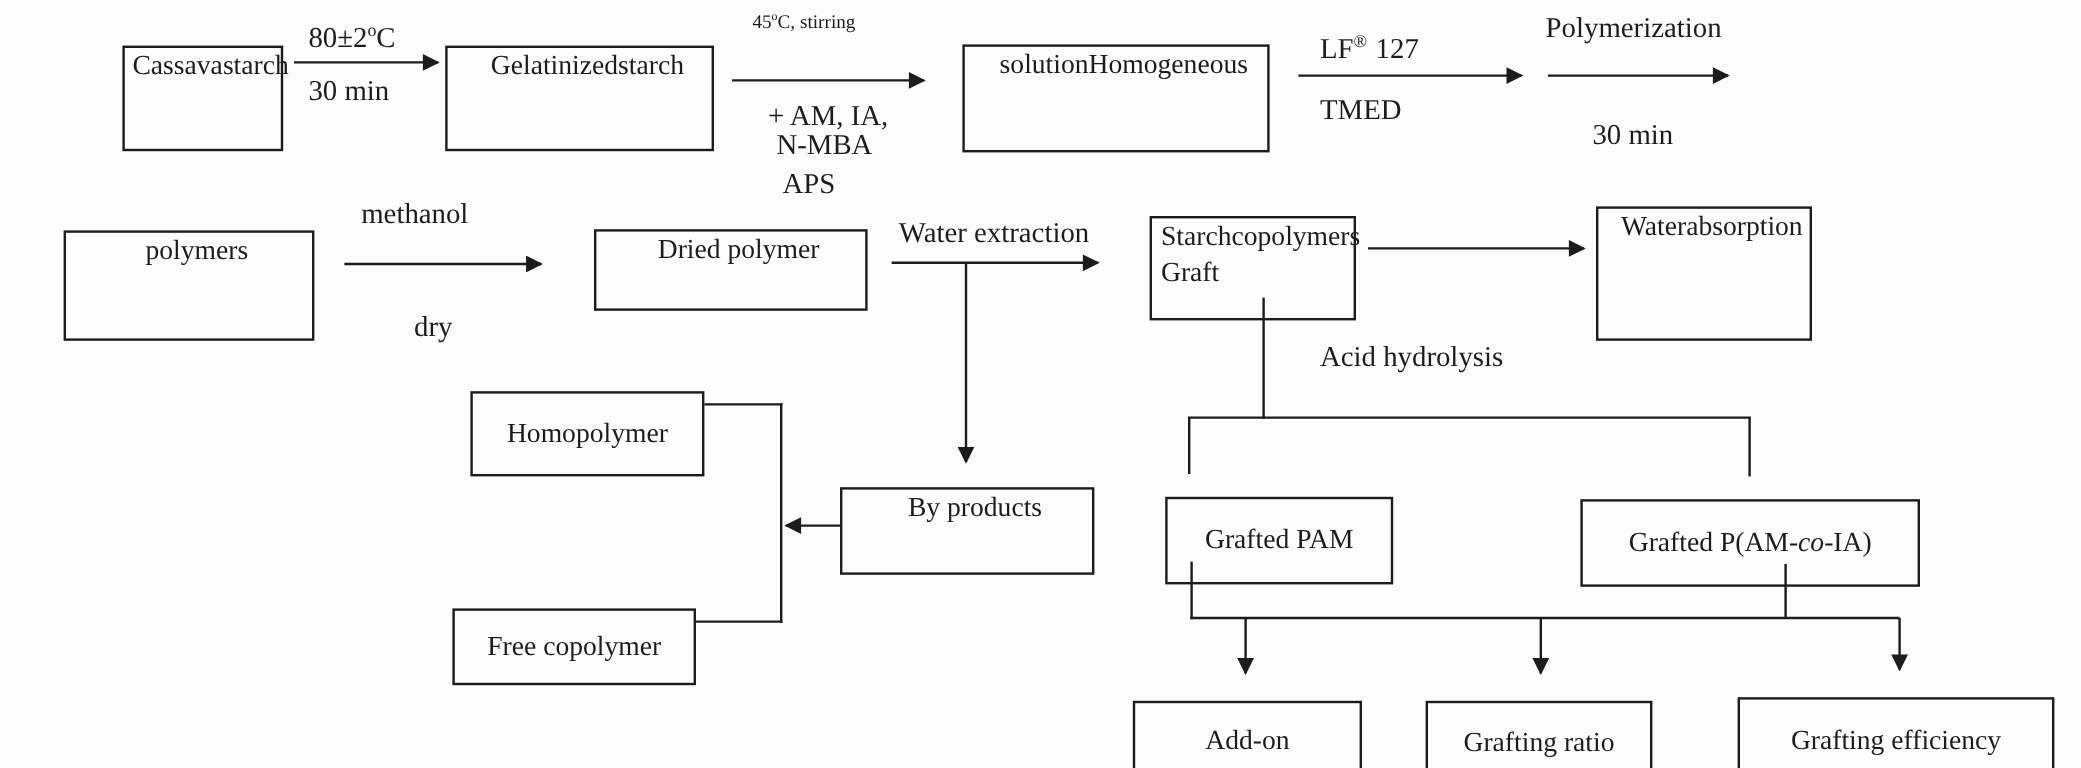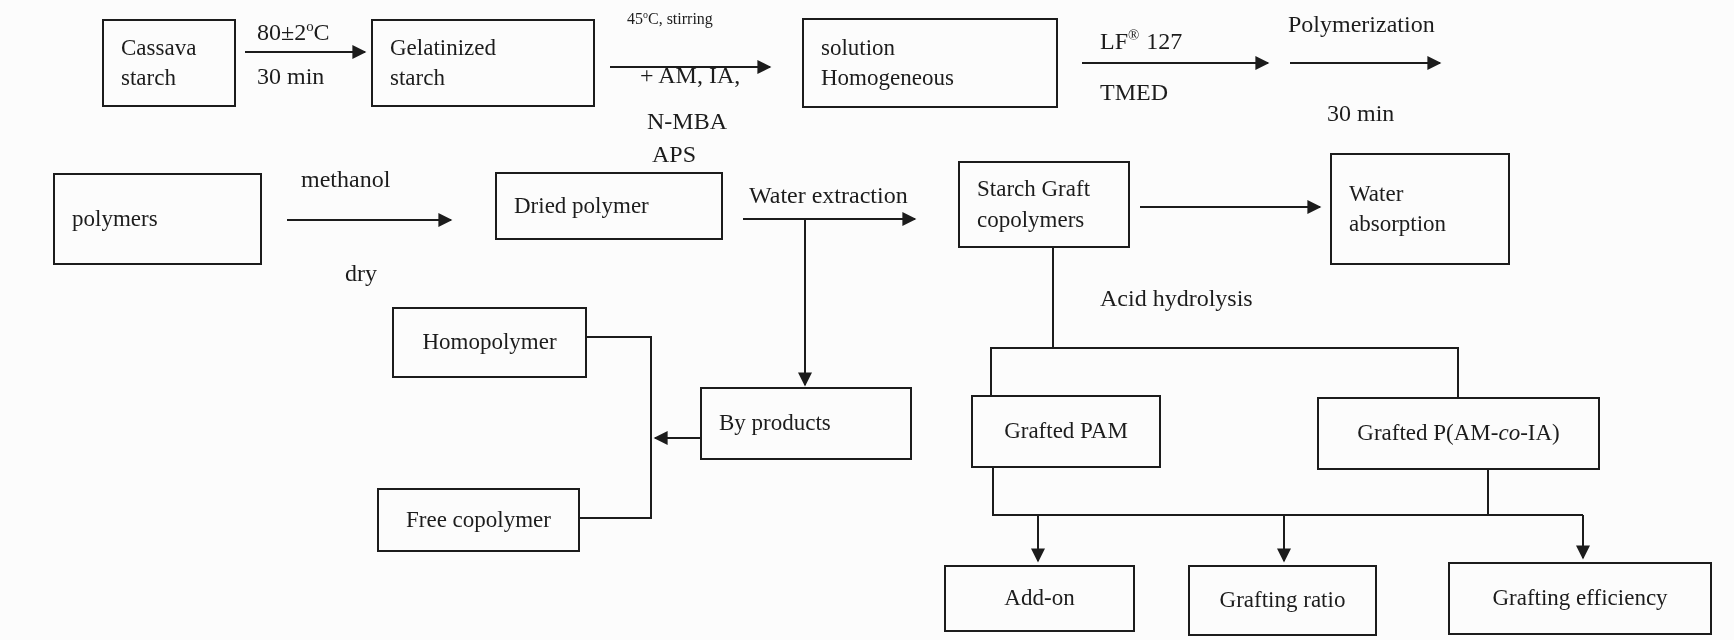--- a/index.html
+++ b/index.html
@@ -9,23 +9,24 @@
     background:#fcfcfc;
     font-family:"Liberation Serif","DejaVu Serif",serif;
     color:#1c1c1c;
     overflow:hidden;
   }
   #connectors{position:absolute;left:0;top:0;z-index:1;}
   .box{
     position:absolute;z-index:2;
     border:2px solid #1c1c1c;
     box-sizing:border-box;
-    display:flex;flex-direction:column;justify-content:center;
+    display:flex;flex-direction:row;justify-content:center;
     font-size:23px;line-height:1.32;
     background:transparent;
+    margin-top:19px;
   }
   .box.pad{padding-left:17px;padding-right:4px;text-align:left;}
   .box.center{align-items:center;text-align:right;}
   .ann{
     position:absolute;z-index:2;
     font-size:24px;line-height:1.05;white-space:nowrap;
   }
   .ann.small{font-size:16px;}
   sup{font-size:62%;line-height:0;vertical-align:super;}
   .ml{margin-left:7px;}
@@ -138,21 +139,21 @@
   <div class="ann" style="left:257px;top:20px">
     <span>80±2</span><sup>o</sup><span>C</span>
   </div>
 
   <div class="ann" style="left:257px;top:64px">30 min</div>
 
   <div class="ann small" style="left:627px;top:11px">
     <span>45</span><sup>o</sup><span>C, stirring</span>
   </div>
 
-  <div class="ann" style="left:640px;top:63px">+ AM, IA,</div>
+  <div class="ann" style="left:640px;top:85px">+ AM, IA,</div>
   <div class="ann" style="left:647px;top:109px">N-MBA</div>
   <div class="ann" style="left:652px;top:142px">APS</div>
 
   <div class="ann" style="left:1100px;top:29px">
     <span>LF</span><sup>®</sup><span class="ml">127</span>
   </div>
 
   <div class="ann" style="left:1100px;top:80px">TMED</div>
 
   <div class="ann" style="left:1288px;top:12px">Polymerization</div>

